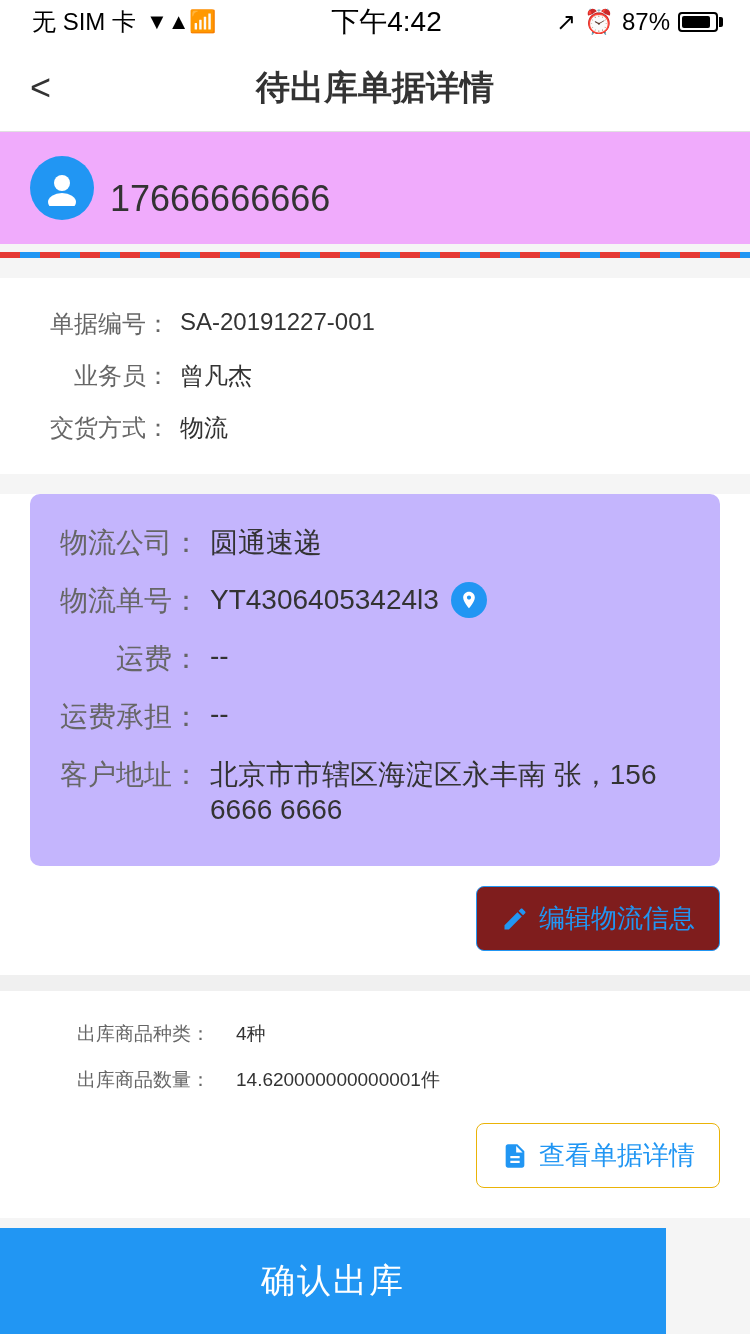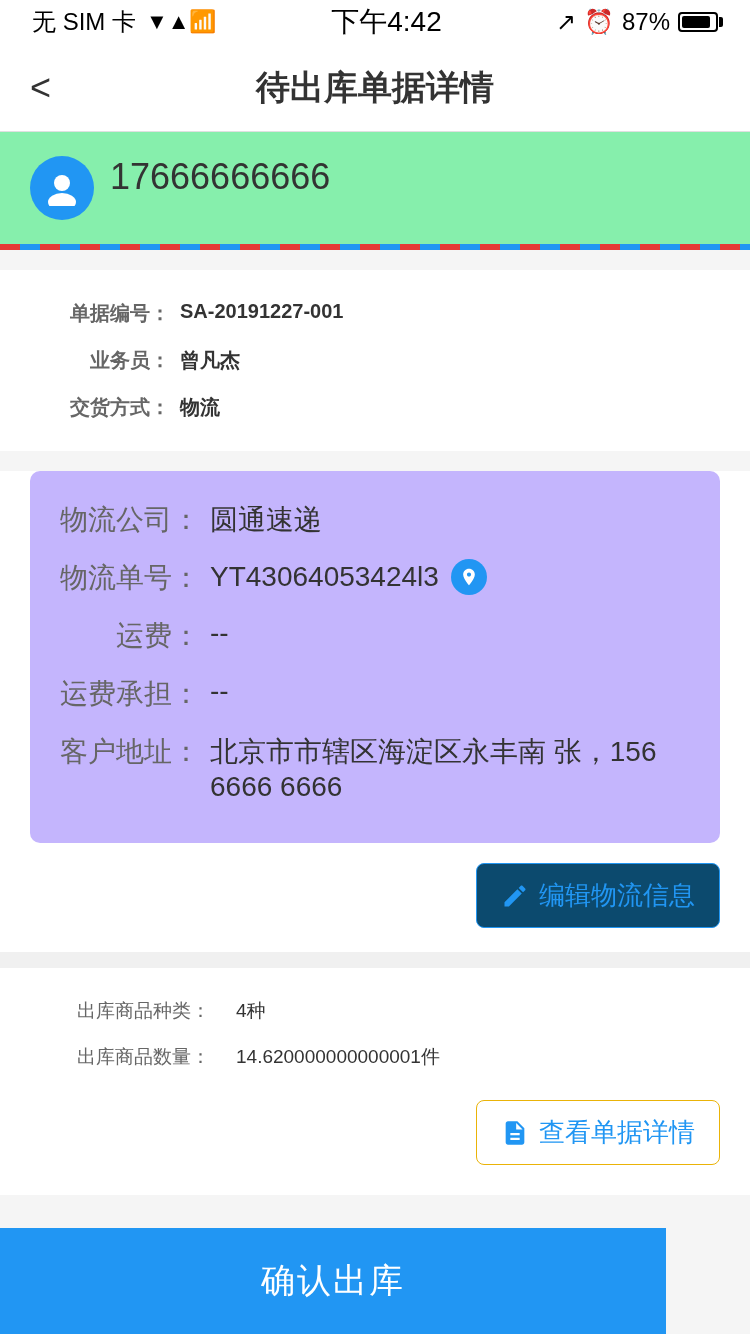--- a/index.html
+++ b/index.html
@@ -74,26 +74,26 @@
       cursor: pointer;
     }
     .nav-title {
       font-size: 34px;
       font-weight: 600;
       color: #333;
     }
 
     
     .user-header {
-      background: #86efac;
+      background: #f0abfc;
       padding: 24px 30px;
       display: flex;
-      align-items: flex-start;
+      align-items: flex-end;
       gap: 16px;
-      margin-bottom: 0;
+      margin-bottom: 8px;
     }
     .user-avatar {
       width: 64px;
       height: 64px;
       background: #2196f3;
       border-radius: 50%;
       display: flex;
       align-items: center;
       justify-content: center;
     }
@@ -117,22 +117,21 @@
     
     .info-section {
       background: #fff;
       margin: 20px 0 0 0;
       padding: 30px 30px;
     }
     .info-row {
       display: flex;
       align-items: flex-start;
       margin-bottom: 20px;
-      font-size: 20px;
-      font-weight: bold;
+      font-size: 24px;
     }
     .info-row:last-child { margin-bottom: 0; }
     .info-label {
       color: #666;
       min-width: 140px;
       text-align: right;
       flex-shrink: 0;
     }
     .info-value {
       color: #333;
@@ -185,21 +184,21 @@
     
     .edit-btn-row {
       display: flex;
       justify-content: flex-end;
       padding: 0 30px 24px 30px;
       background: #fff;
     }
     .edit-btn {
       border: 1px solid #2196f3;
       color: #2196f3;
-      background: #0c4a6e;
+      background: #7f1d1d;
       border-radius: 8px;
       padding: 14px 24px;
       font-size: 26px;
       display: flex;
       align-items: center;
       gap: 10px;
       cursor: pointer;
     }
 
     

